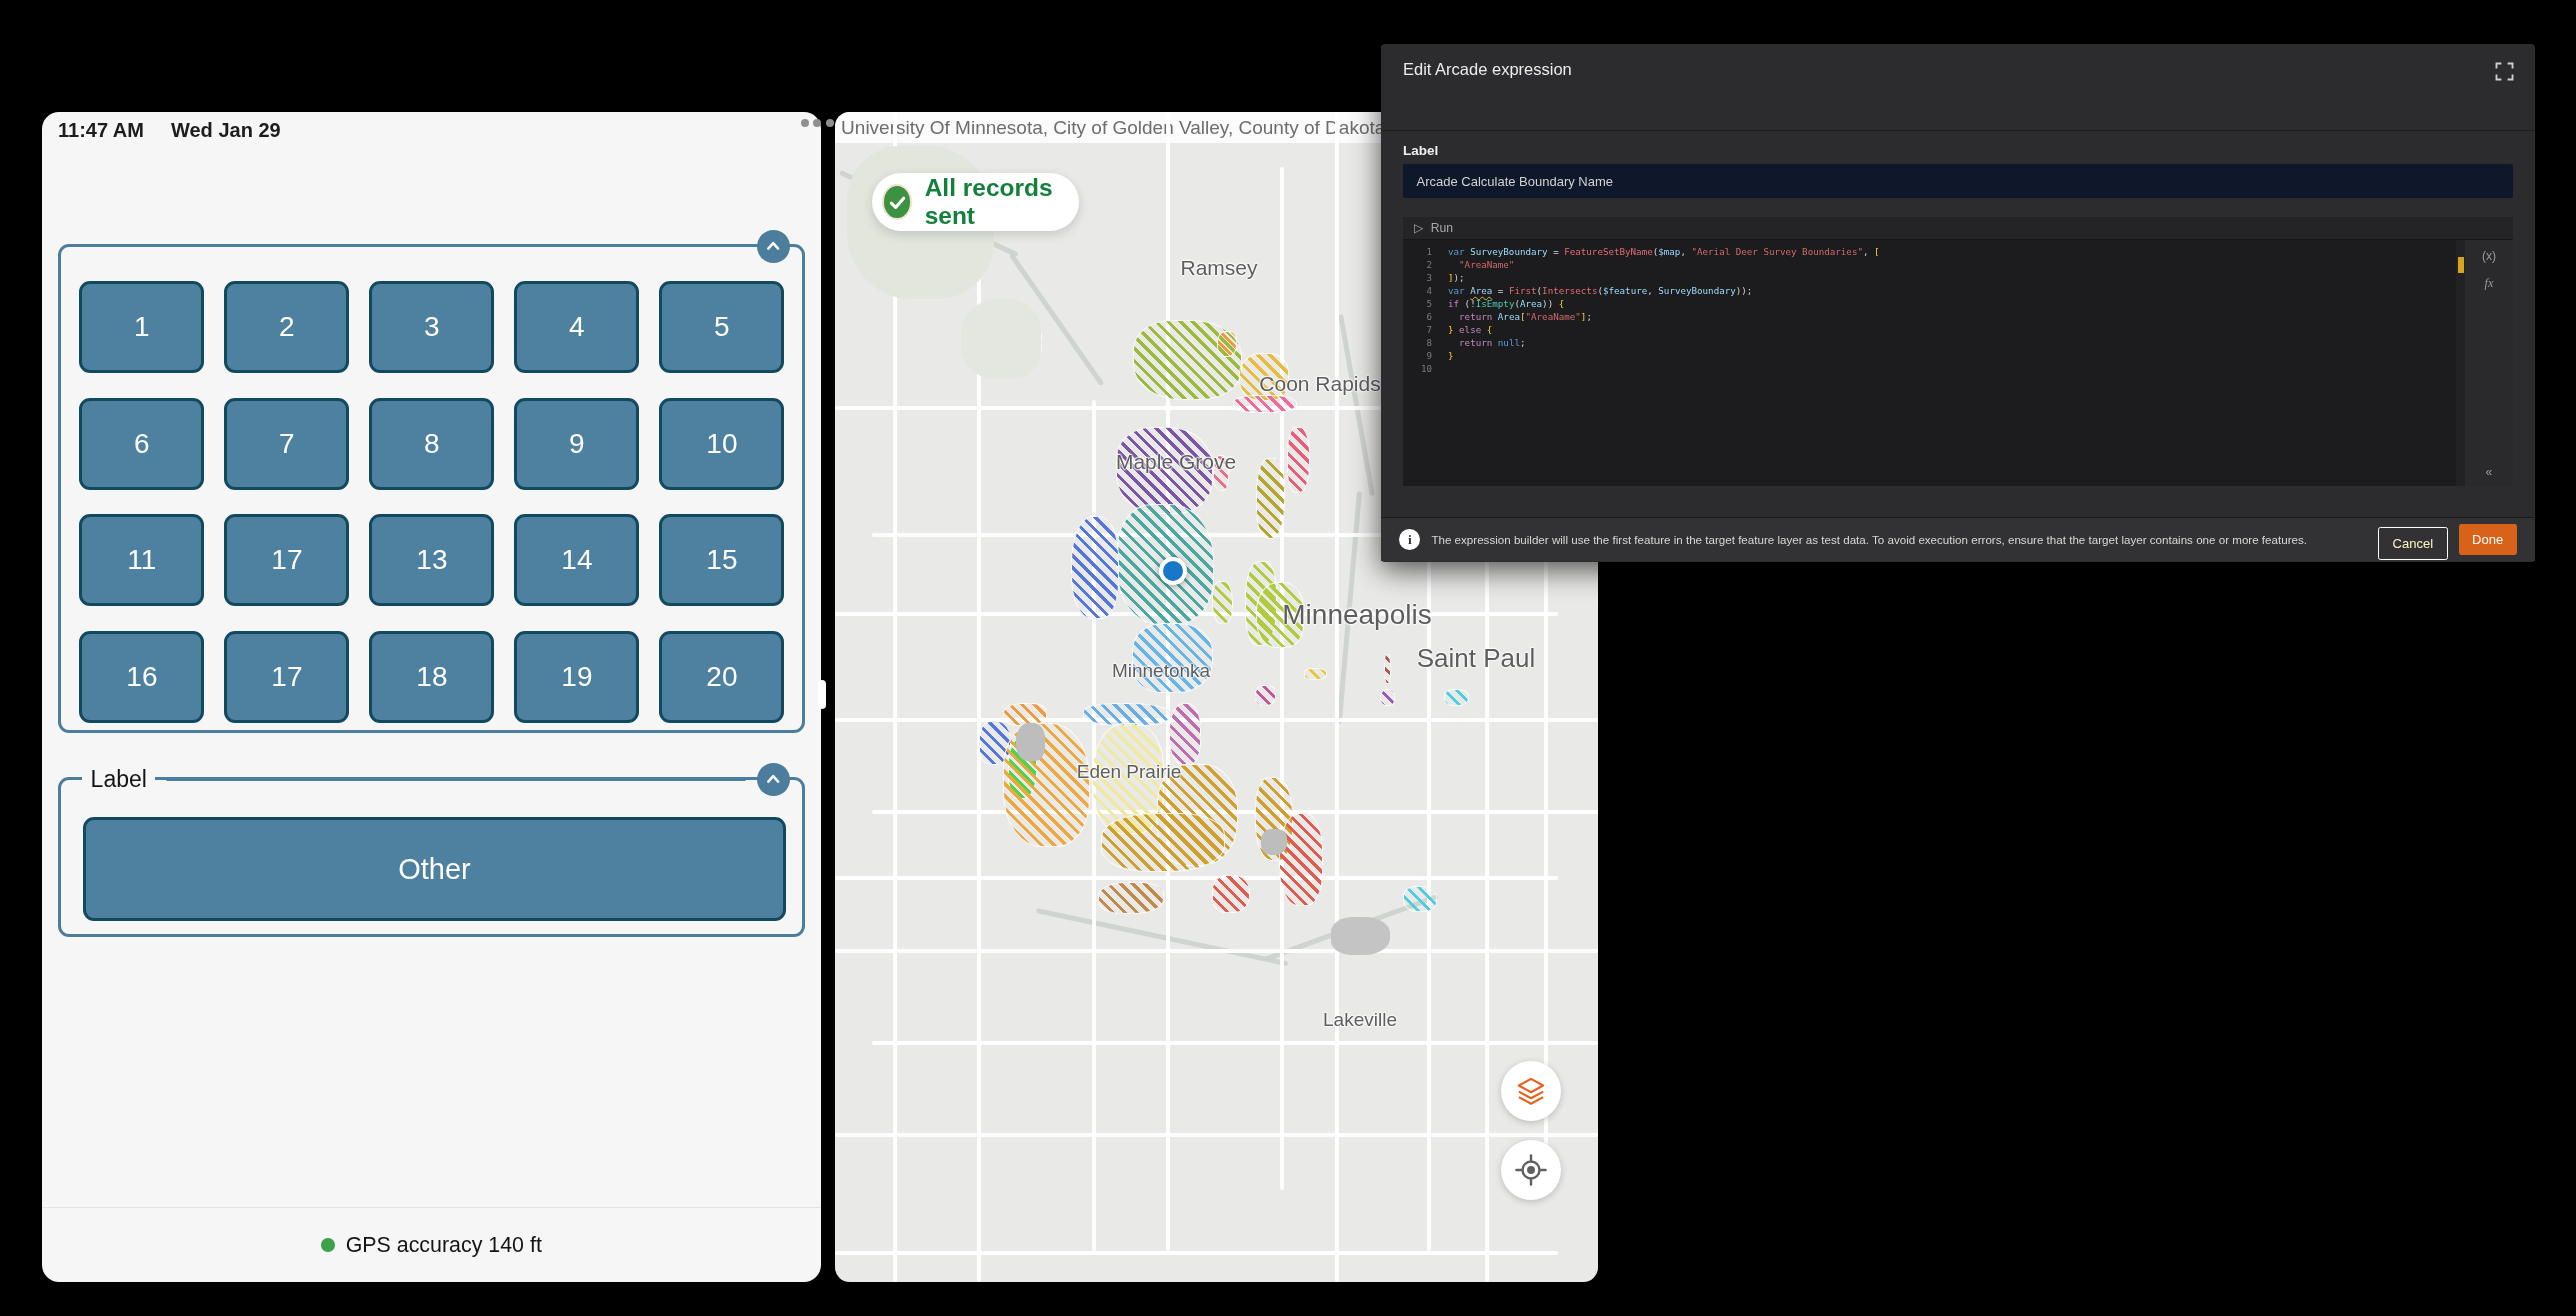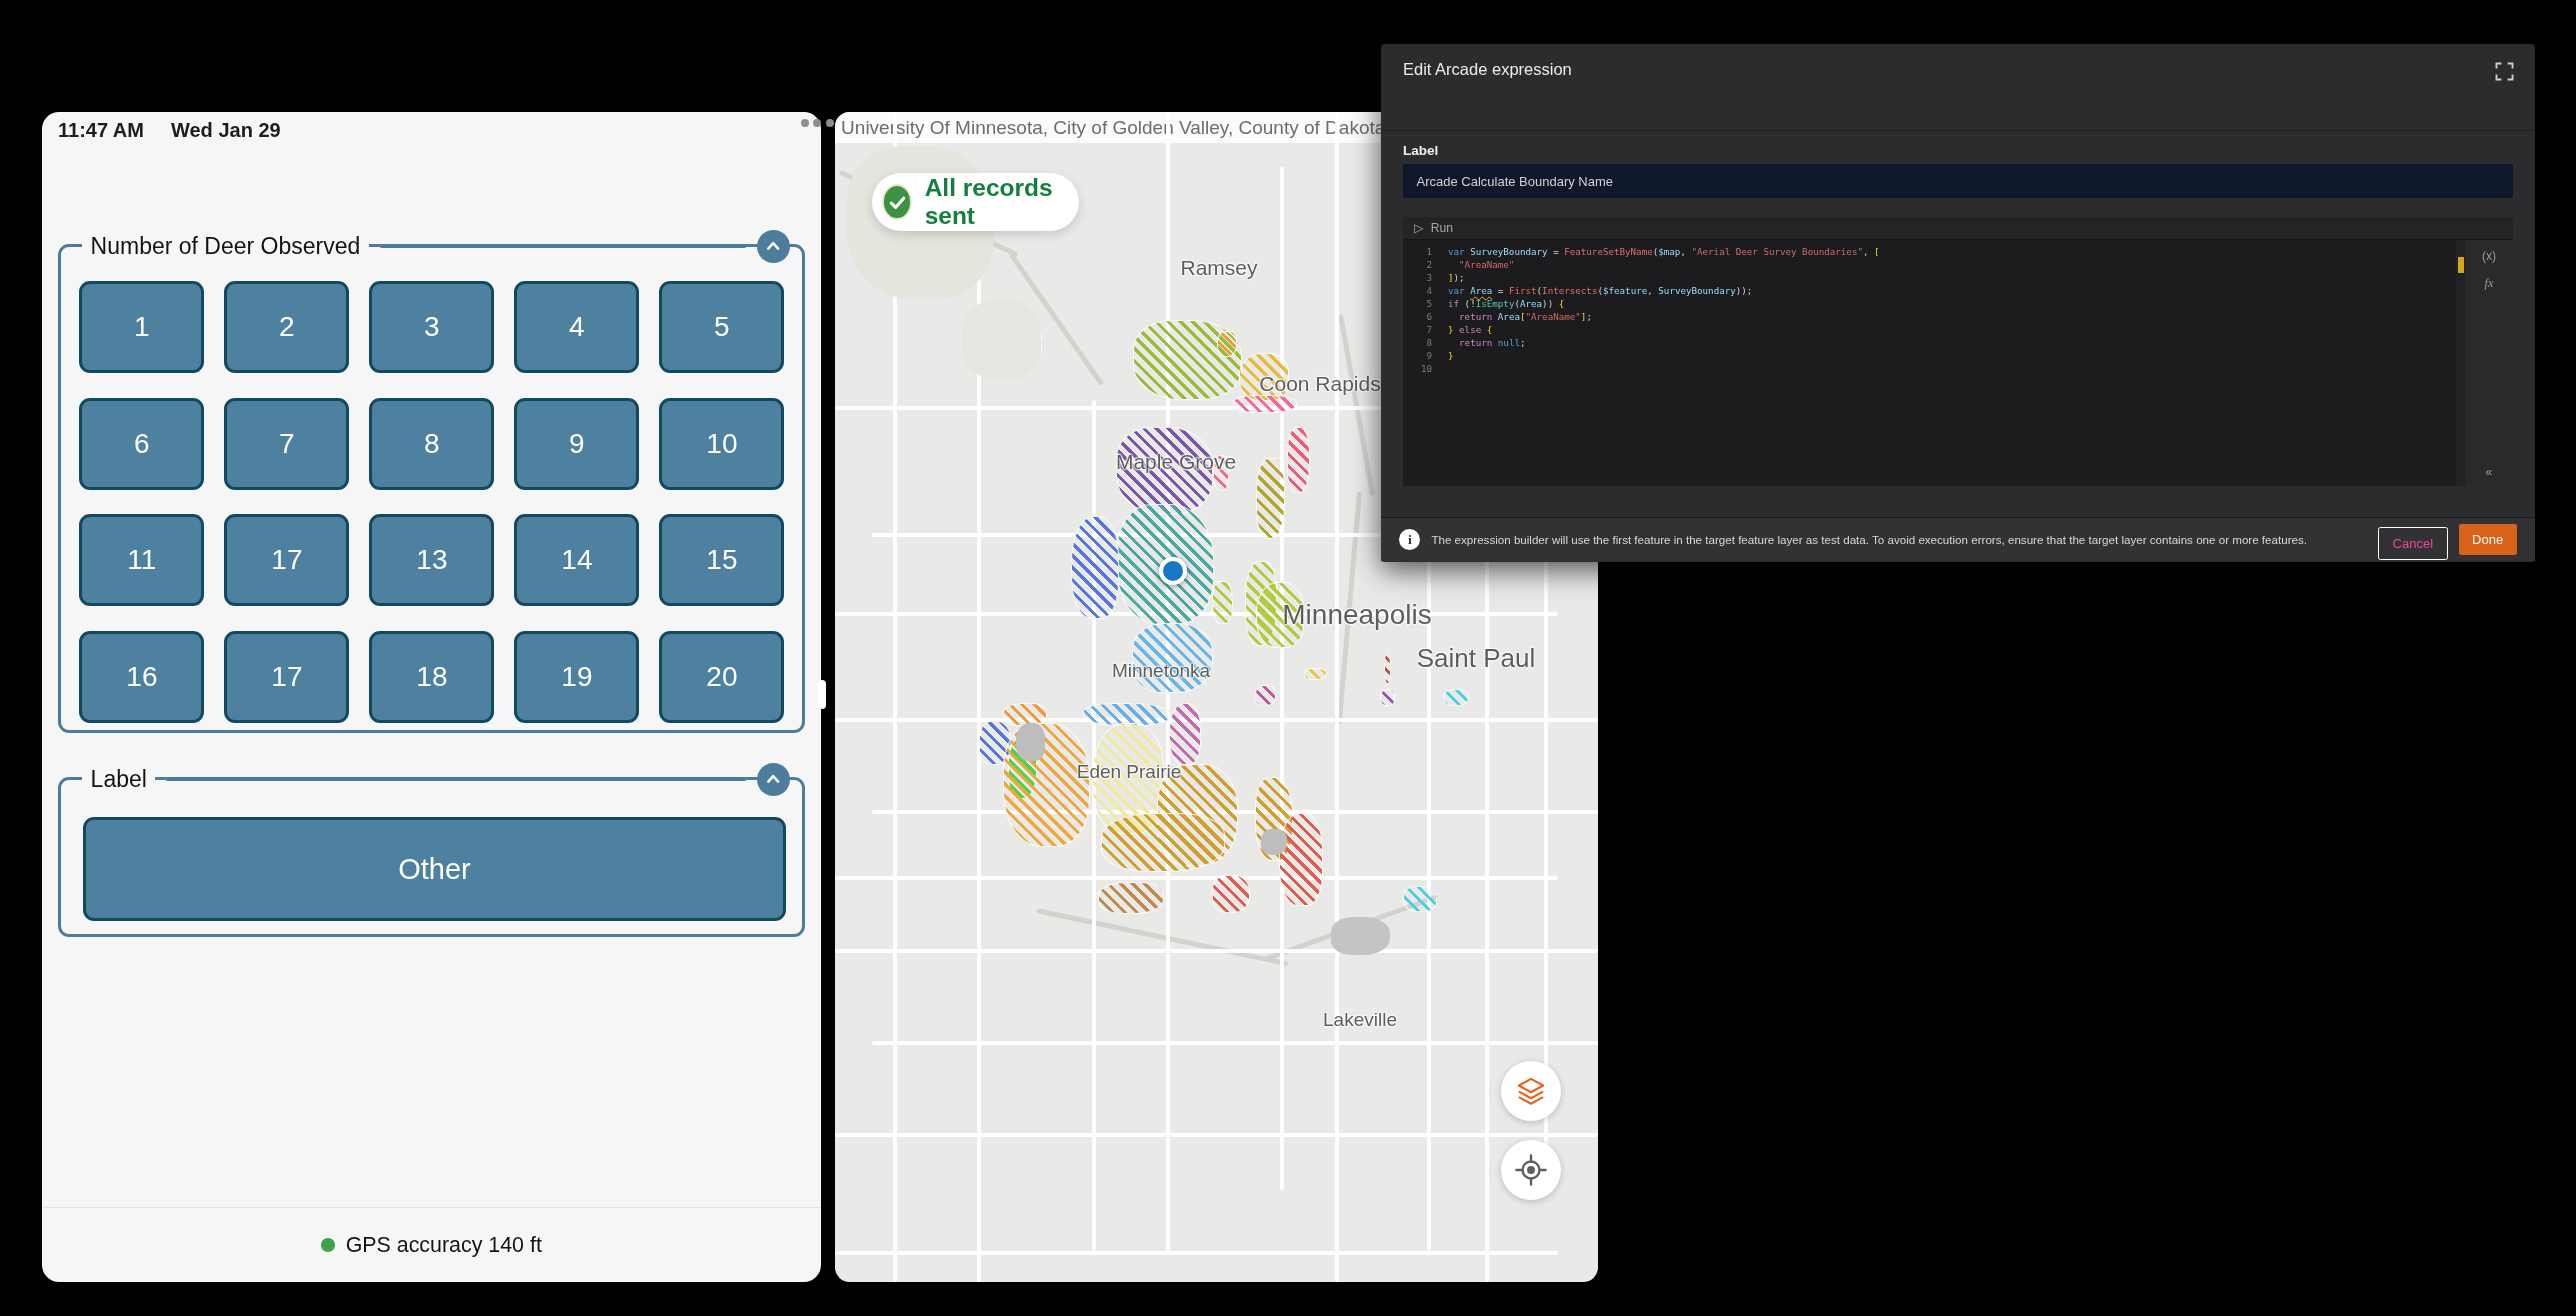--- a/index.html
+++ b/index.html
@@ -95,39 +95,35 @@
   #side-panel{right:0;top:23px;width:48px;bottom:0;background:#2a2a2c;color:#9a9a9a;}
   .side-ic{position:absolute;width:100%;text-align:center;font-size:12.2px;cursor:pointer;}
   #dlg-footer{left:0;top:473px;width:100%;height:44px;background:#323234;border-top:0.6px solid #1b1b1c;
               display:flex;align-items:center;padding:0 18.4px 0 18.4px;box-sizing:border-box;gap:11px;}
   #info-icon{width:21px;height:21px;border-radius:50%;background:#fff;color:#323234;flex:none;
              display:flex;align-items:center;justify-content:center;font-size:13.5px;font-weight:bold;
              font-family:"Liberation Serif",serif;}
   #dlg-msg{font-size:11.6px;color:#d8d8d8;flex:1;}
   .dlg-btn{height:31px;border-radius:2.4px;display:flex;align-items:center;justify-content:center;
            font-size:13px;padding:0 13.5px;cursor:pointer;flex:none;}
-  #cancel-button{border:1.2px solid #fff;color:#ec4899;margin-top:8px;}
+  #cancel-button{border:1.2px solid #fff;color:#fef9c3;margin-top:8px;}
   #done-button{color:#fff;}
 </style>
 </head>
 <body>
 
 <div id="root">
 
   <div id="left-panel" class="abs">
     <div id="status-bar" class="abs">
       <span class="status-txt">11:47 AM</span>
       <span class="status-txt">Wed Jan 29</span>
     </div>
 
     <div id="fieldset-count" class="abs fieldset">
-      <div class="legend">
-        <span class="txt">Number of Deer Observed</span>
-        <span class="line"></span>
-      </div>
       <div class="chev">
         <svg width="18.4" height="18.4" viewBox="0 0 30 30">
             <polyline points="7,19 15,10 23,19" fill="none" stroke="#fff" stroke-width="4" stroke-linecap="round" stroke-linejoin="round"></polyline>
           </svg>
       </div>
       <div id="deer-count-grid">
           <div class="numbtn">1</div>
           <div class="numbtn">2</div>
           <div class="numbtn">3</div>
           <div class="numbtn">4</div>

